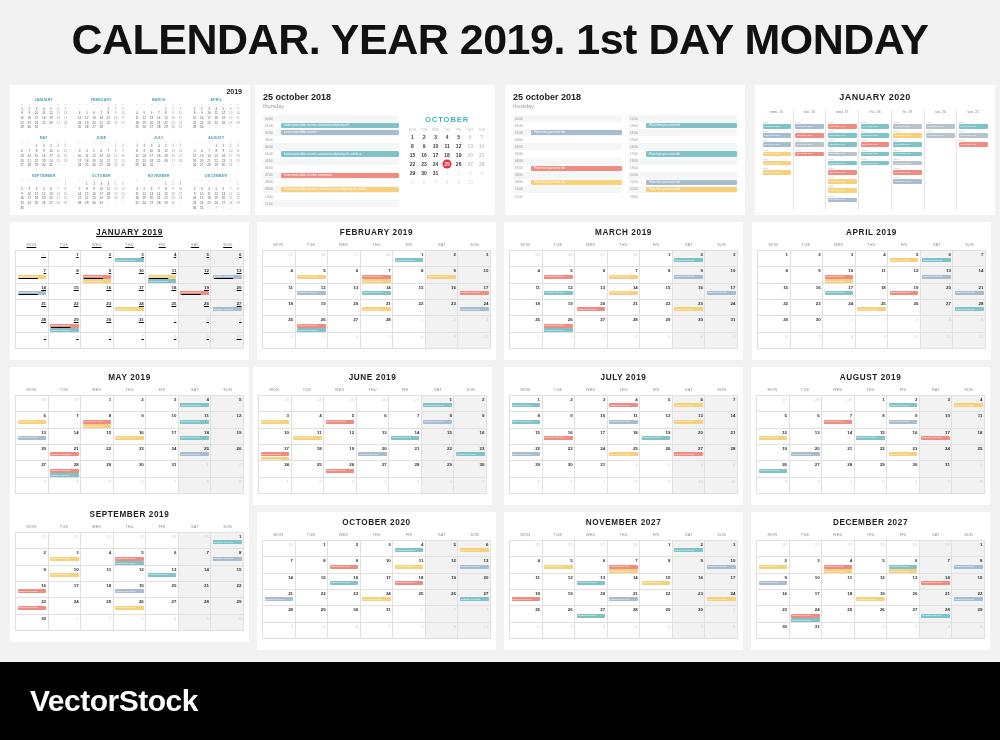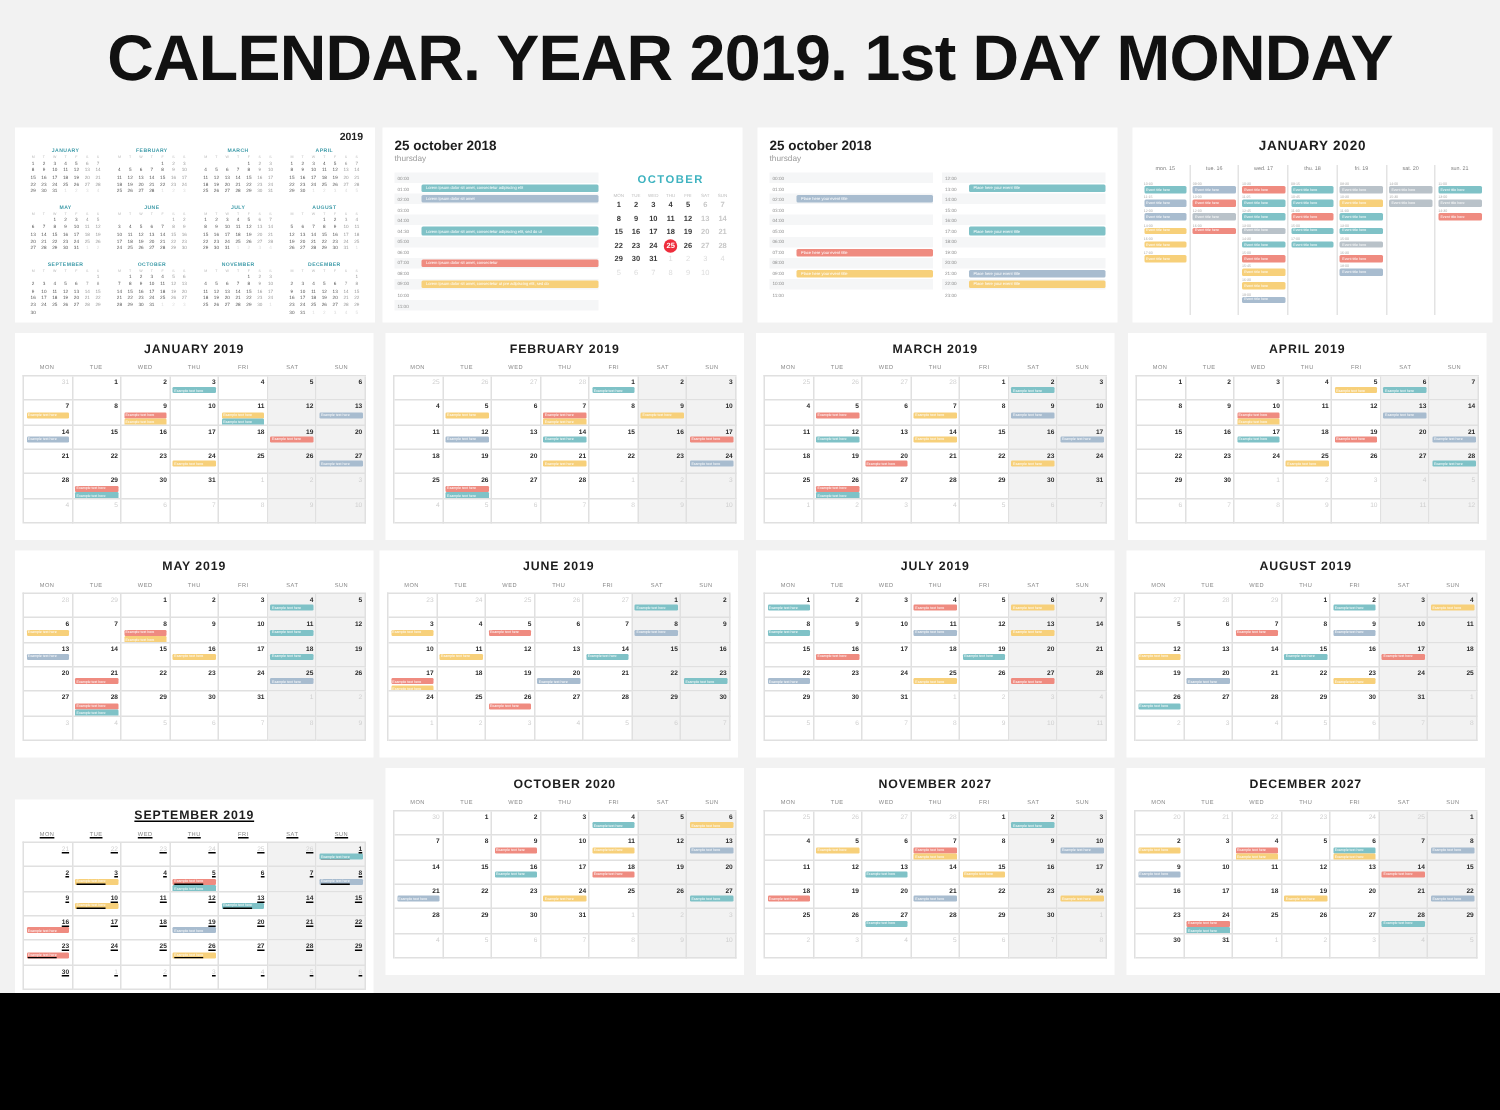--- a/index.html
+++ b/index.html
@@ -1094,21 +1094,21 @@
         </div>
         <div class="wev">
           <div class="wtime">14:30</div>
           <div class="wbar c-red">Event title here</div>
         </div>
       </div>
     </div>
 </div>
 
 <div id="months-host">
-    <div class="card month-card" style="left: 10px; top: 222px; width: 239px; height: 138px;">
+    <div class="card month-card" style="left: 10px; top: 222px; width: 239px; height: 138px; text-decoration: underline;">
       <div class="m-title">JANUARY 2019</div>
       <div class="m-dows">
         <div class="m-dow">MON</div>
         <div class="m-dow">TUE</div>
         <div class="m-dow">WED</div>
         <div class="m-dow">THU</div>
         <div class="m-dow">FRI</div>
         <div class="m-dow">SAT</div>
         <div class="m-dow">SUN</div>
       </div>
@@ -2304,21 +2304,21 @@
           <div class="m-num">6</div>
         </div>
         <div class="m-cell out we">
           <div class="m-num">7</div>
         </div>
         <div class="m-cell out we">
           <div class="m-num">8</div>
         </div>
       </div>
     </div>
-    <div class="card month-card" style="left: 10px; top: 533px; width: 239px; height: 138px; text-decoration: underline;">
+    <div class="card month-card" style="left: 10px; top: 504px; width: 239px; height: 138px;">
       <div class="m-title">SEPTEMBER 2019</div>
       <div class="m-dows">
         <div class="m-dow">MON</div>
         <div class="m-dow">TUE</div>
         <div class="m-dow">WED</div>
         <div class="m-dow">THU</div>
         <div class="m-dow">FRI</div>
         <div class="m-dow">SAT</div>
         <div class="m-dow">SUN</div>
       </div>
@@ -2912,13 +2912,14 @@
           <div class="m-num">4</div>
         </div>
         <div class="m-cell out we">
           <div class="m-num">5</div>
         </div>
       </div>
     </div>
   </div>
 
 <div class="footer">
+  <div class="f-logo">VectorStock</div>
 </div>
 
 </body></html>

